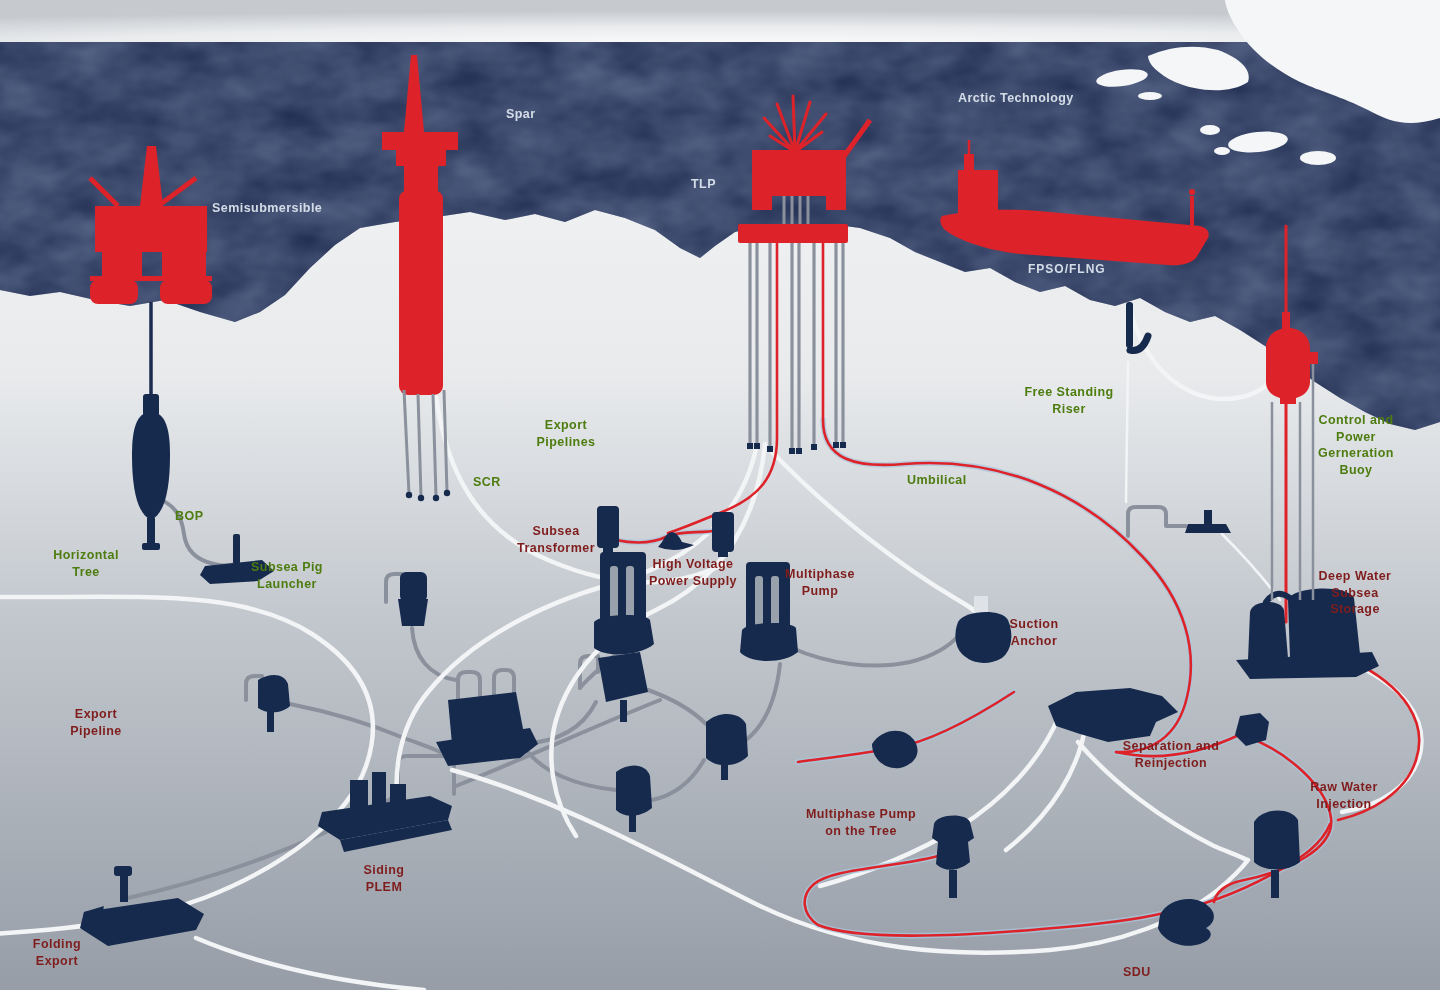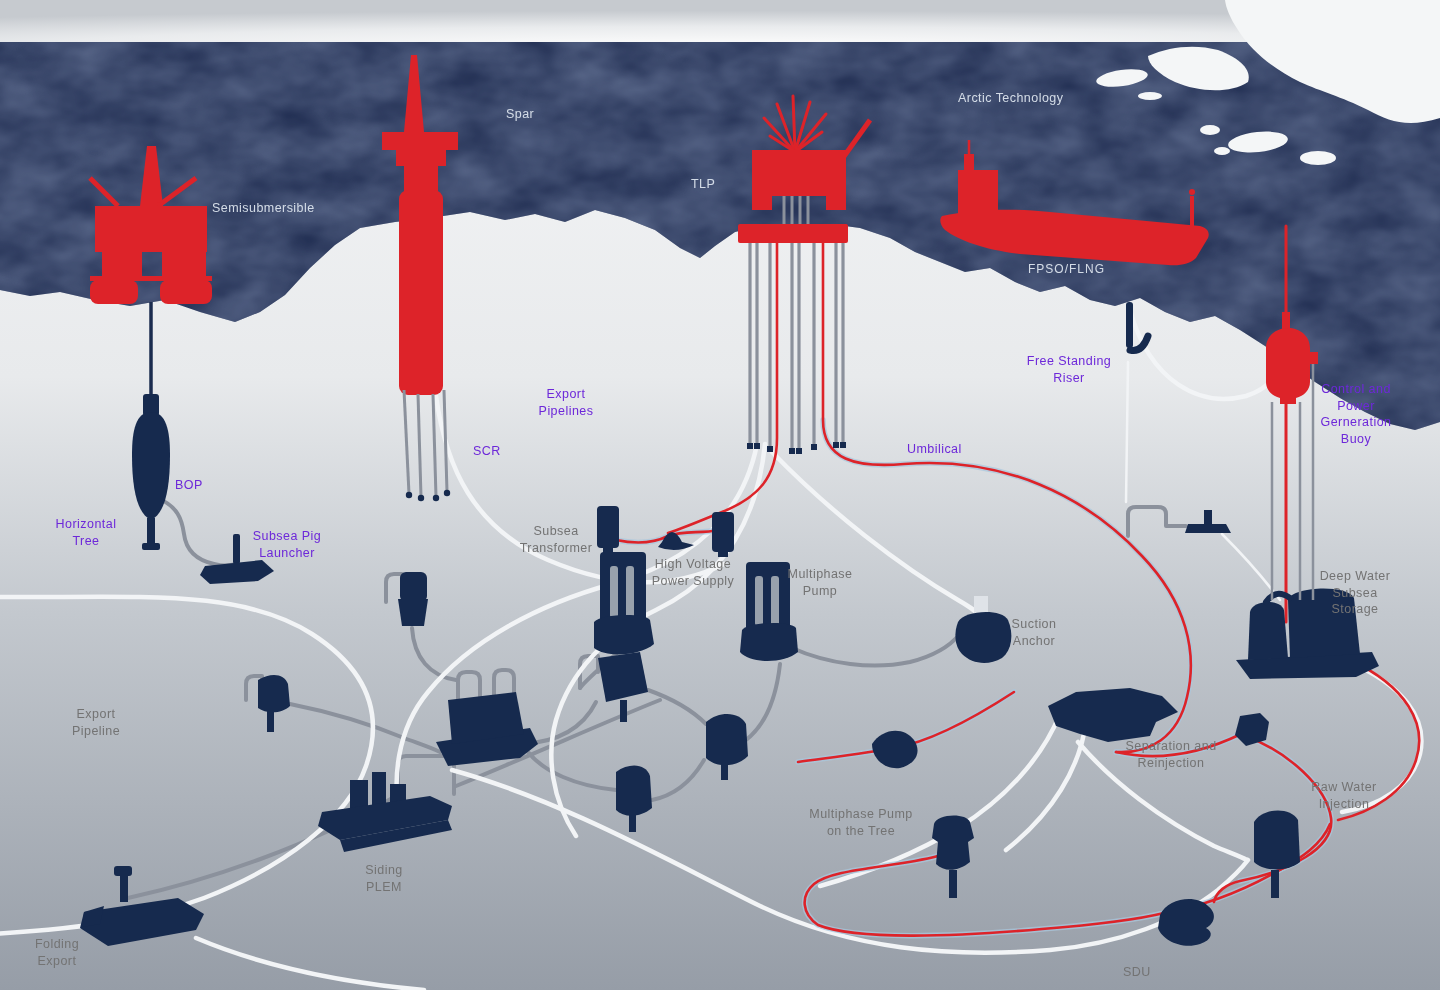--- a/index.html
+++ b/index.html
@@ -1,24 +1,24 @@
 <!DOCTYPE html>
 <html><head>
 <meta charset="utf-8">
 <style>
   html,body{margin:0;padding:0;background:#ffffff;}
   .stage{position:relative;width:1440px;height:990px;overflow:hidden;
          font-family:"Liberation Sans",sans-serif;background:#f2f3f4;}
   .stage svg{position:absolute;left:0;top:0;}
-  .lbl{position:absolute;font-size:12.5px;font-weight:normal;letter-spacing:.45px;
+  .lbl{position:absolute;font-size:12.5px;font-weight:bold;letter-spacing:.45px;
        line-height:1.32;white-space:pre-line;pointer-events:none;}
   .lbl.center{transform:translateX(-50%);text-align:center;}
   .tone-water{color:rgba(225,232,241,.92);}
-  .tone-dark{color:#6d28d9;}
-  .tone-light{color:#737373;}
+  .tone-dark{color:#4d7c0f;margin-top:31px;}
+  .tone-light{color:#7f1d1d;}
   .big{font-size:12px;letter-spacing:1px;}
 </style>
 </head>
 <body>
 
 <div class="stage">
 
 <svg width="1440" height="990" viewBox="0 0 1440 990">
   <defs>
     <radialGradient id="sky" cx="50%" cy="110%" r="85%">

